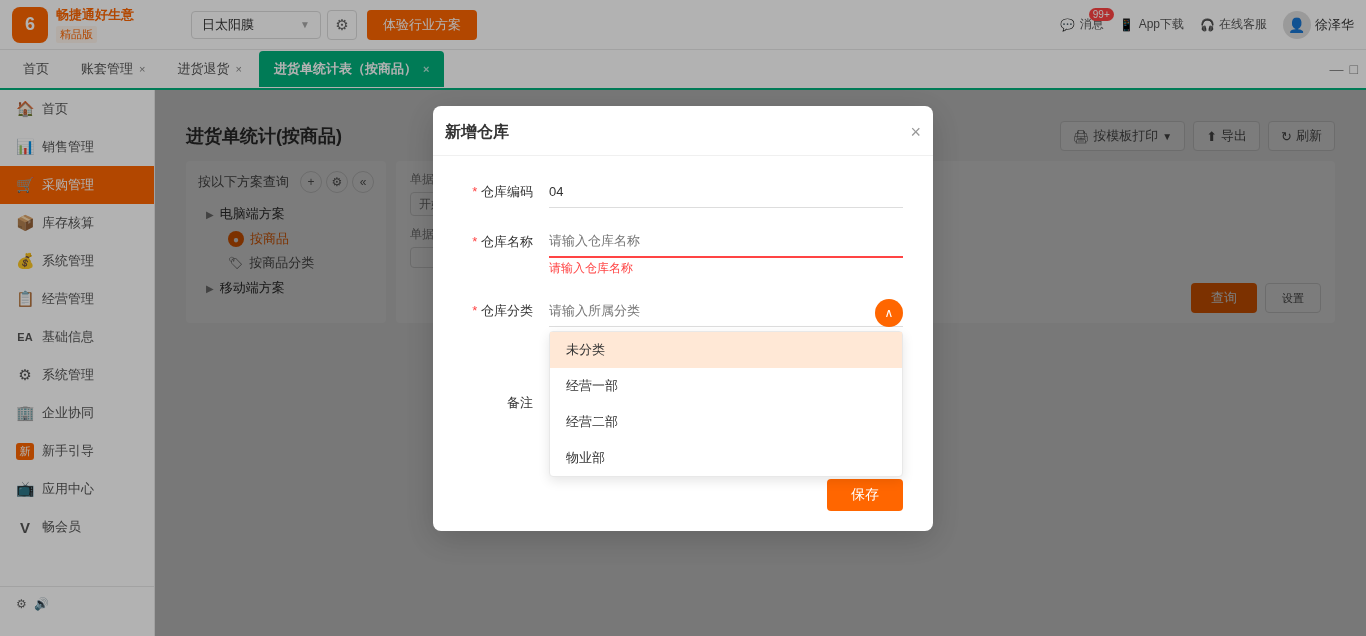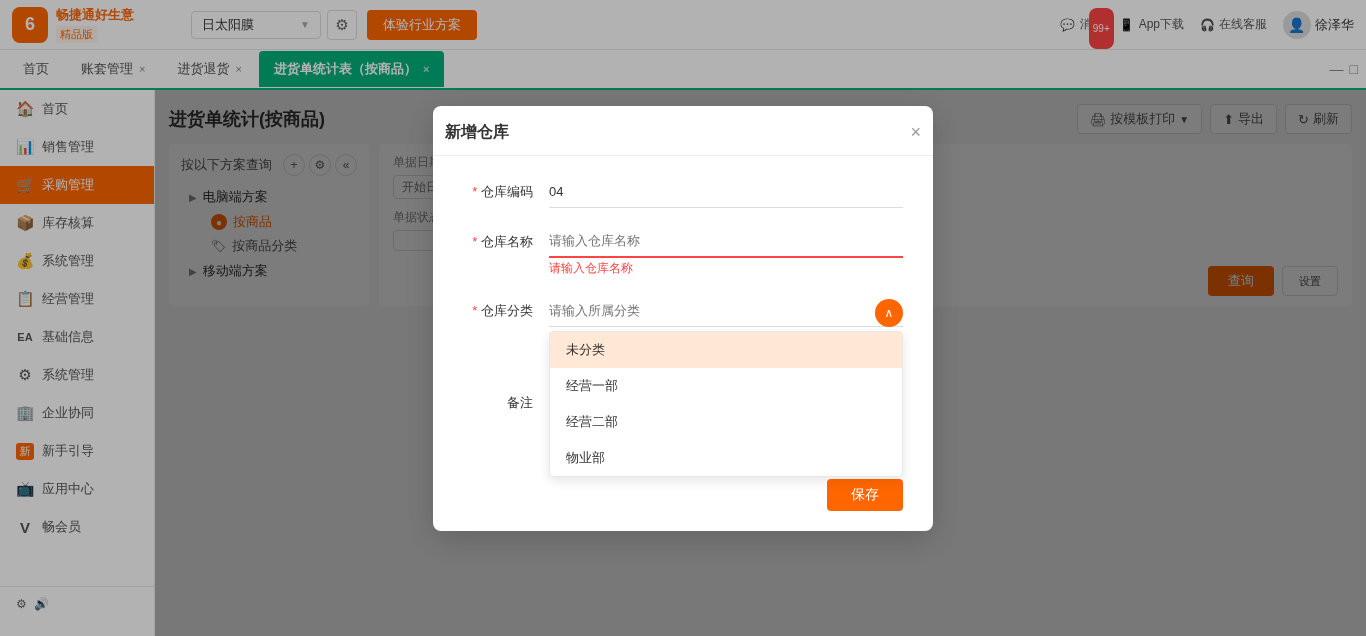--- a/index.html
+++ b/index.html
@@ -49,21 +49,21 @@
     }
     .header-right {
       margin-left: auto;
       display: flex; align-items: center; gap: 16px;
     }
     .header-icon-item {
       display: flex; align-items: center; gap: 4px; cursor: pointer; color: #555; font-size: 12px; position: relative;
     }
     .badge {
       position: absolute; top: -8px; right: -10px;
-      background: #ff4444; color: #fff; font-size: 10px; padding: 15px 4px;
+      background: #ff4444; color: #fff; font-size: 10px; padding: 1px 4px;
       border-radius: 8px; min-width: 18px; text-align: left;
     }
     .user-area { display: flex; align-items: center; gap: 4px; cursor: pointer; }
     .avatar { width: 28px; height: 28px; border-radius: 50%; background: #ddd; overflow: hidden; display: flex; align-items: center; justify-content: center; color: #888; font-size: 12px; }
 
     
     .tab-bar {
       height: 40px;
       background: #fff;
       display: flex;
@@ -92,21 +92,21 @@
     .sidebar-item {
       display: flex; align-items: center; gap: 8px;
       padding: 10px 16px; cursor: pointer; color: #555; font-size: 13px;
     }
     .sidebar-item.active { background: #fff5ec; color: #ff6600; }
     .sidebar-item.active.selected-bg { background: #ff6600; color: #fff; border-radius: 0; }
     .sidebar-icon { font-size: 15px; width: 18px; text-align: center; }
 
     
     .content-area {
-      flex: 1; padding: 14px; overflow-y: auto; position: relative;
+      flex: 1; padding: 31px; overflow-y: auto; position: relative;
       background: #f5f5f5;
     }
     .tree-control-btn { width: 22px; height: 22px; border-radius: 50%; border: 1px solid #ddd; background: #fff; display: flex; align-items: center; justify-content: center; font-size: 12px; cursor: pointer; color: #666; }
     .tree-item { display: flex; align-items: center; gap: 6px; padding: 4px 8px; cursor: pointer; border-radius: 4px; font-size: 13px; color: #333; }
     .tree-sub { padding-left: 24px; }
     .tree-sub-item { display: flex; align-items: center; gap: 6px; padding: 3px 6px; cursor: pointer; font-size: 13px; color: #555; }
 
     
     .overlay {
       position: fixed; top: 0; left: 0; width: 100%; height: 100%;

